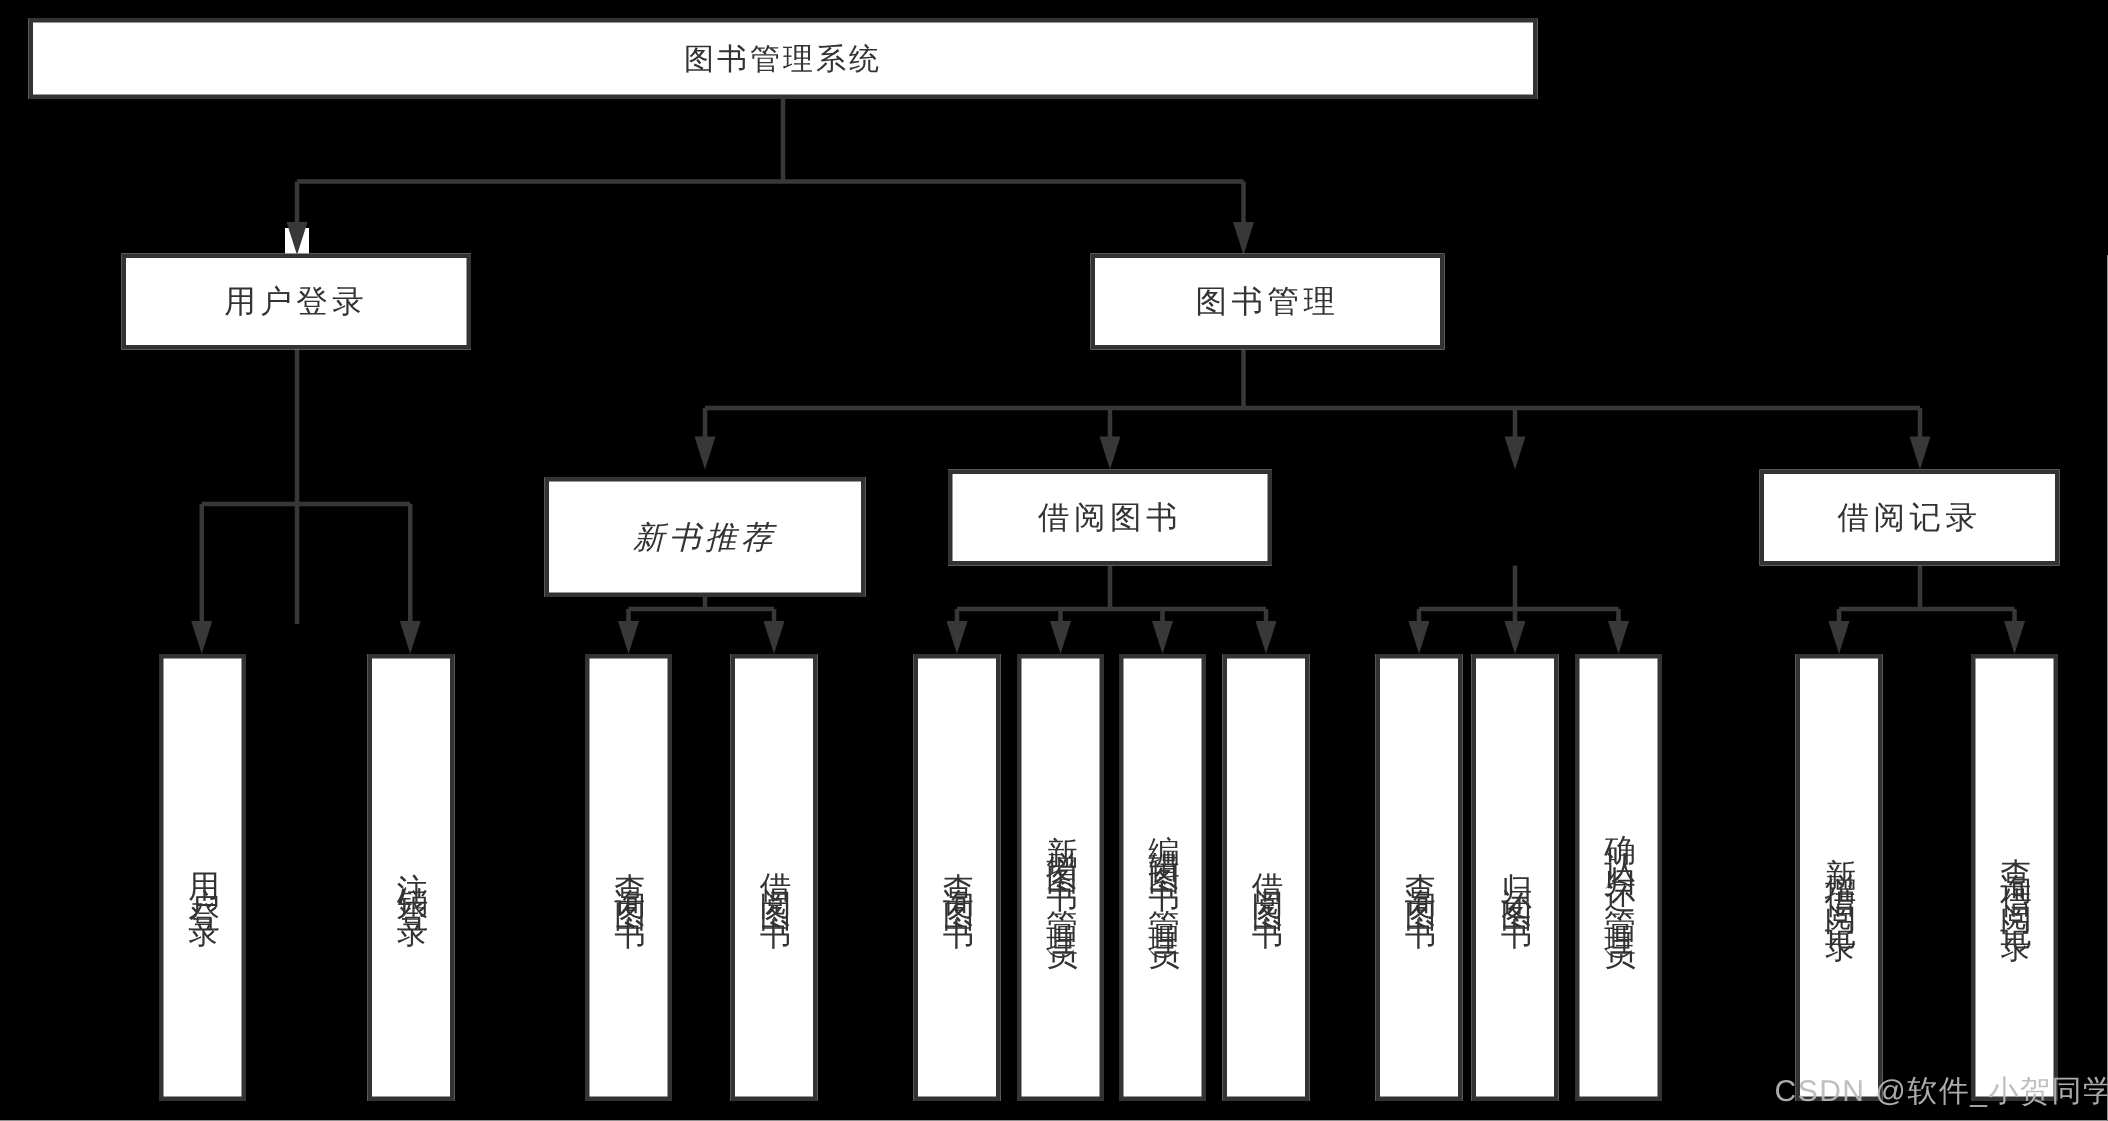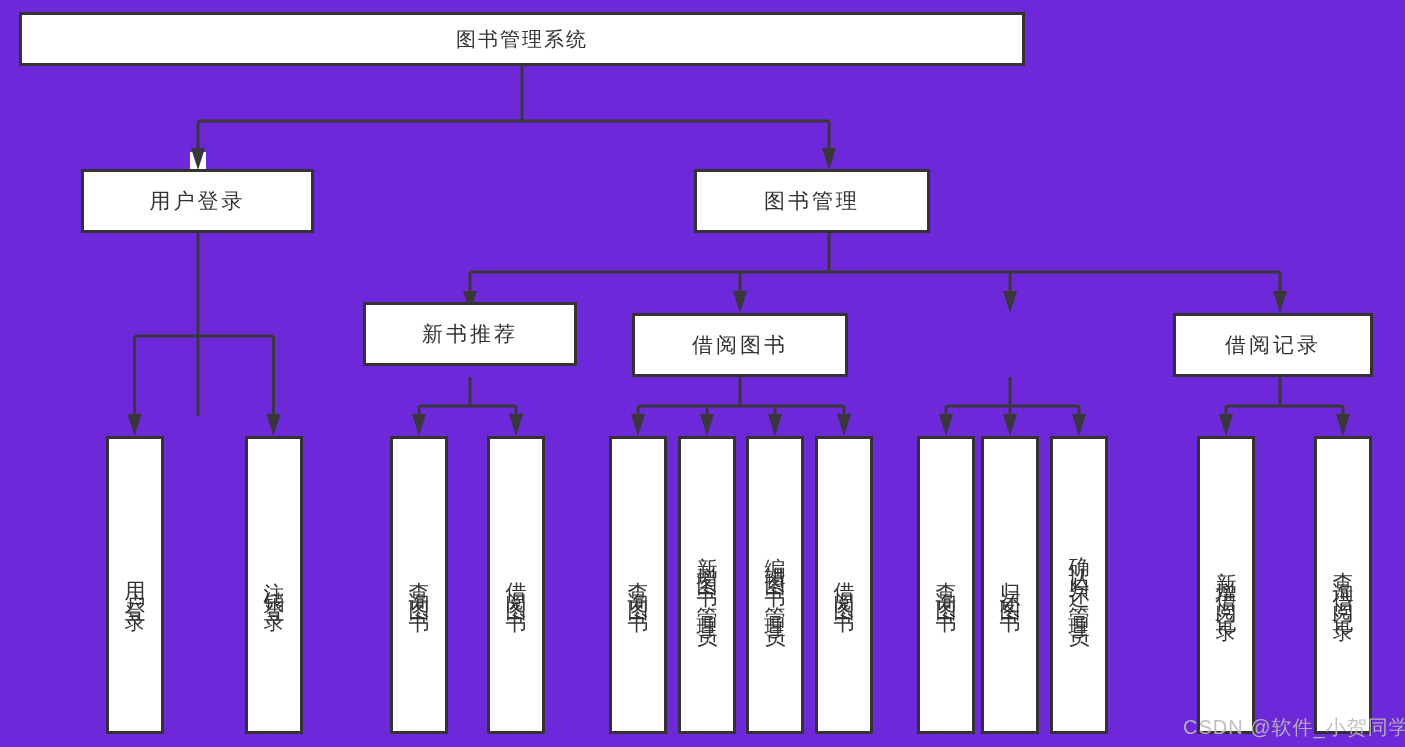--- a/index.html
+++ b/index.html
@@ -5,21 +5,21 @@
   html, body {
     margin: 0;
     padding: 0;
     background: #ffffff;
     font-family: "Liberation Sans", "DejaVu Sans", sans-serif;
   }
   .canvas {
     position: relative;
     width: 1405px;
     height: 747px;
-    background: #6d28d9;
+    background: #000000;
     overflow: hidden;
   }
   .connectors {
     position: absolute;
     left: 0; top: 0;
     width: 1405px;
     height: 747px;
     pointer-events: none;
   }
   .node {
@@ -104,25 +104,25 @@
     </g>
   </svg>
 
   <div class="node root-node">
     <span>图书管理系统</span>
   </div>
 
   <div class="node h" style="left:81px; top:169px; width:233px; height:64px;">
     <span>用户登录</span>
   </div>
-  <div class="node h" style="left:694px; top:169px; width:236px; height:64px;">
+  <div class="node h" style="left:727px; top:169px; width:236px; height:64px;">
     <span>图书管理</span>
   </div>
 
-  <div class="node h" style="left:363px; top:302px; width:214px; height:64px;">
+  <div class="node h" style="left:363px; top:318px; width:214px; height:80px;font-style:italic;">
     <span>新书推荐</span>
   </div>
   <div class="node h" style="left:632px; top:313px; width:216px; height:64px;">
     <span>借阅图书</span>
   </div>
   <div class="node h" style="left:1173px; top:313px; width:200px; height:64px;">
     <span>借阅记录</span>
   </div>
 
   <div class="node leaf" style="left:106px;">

